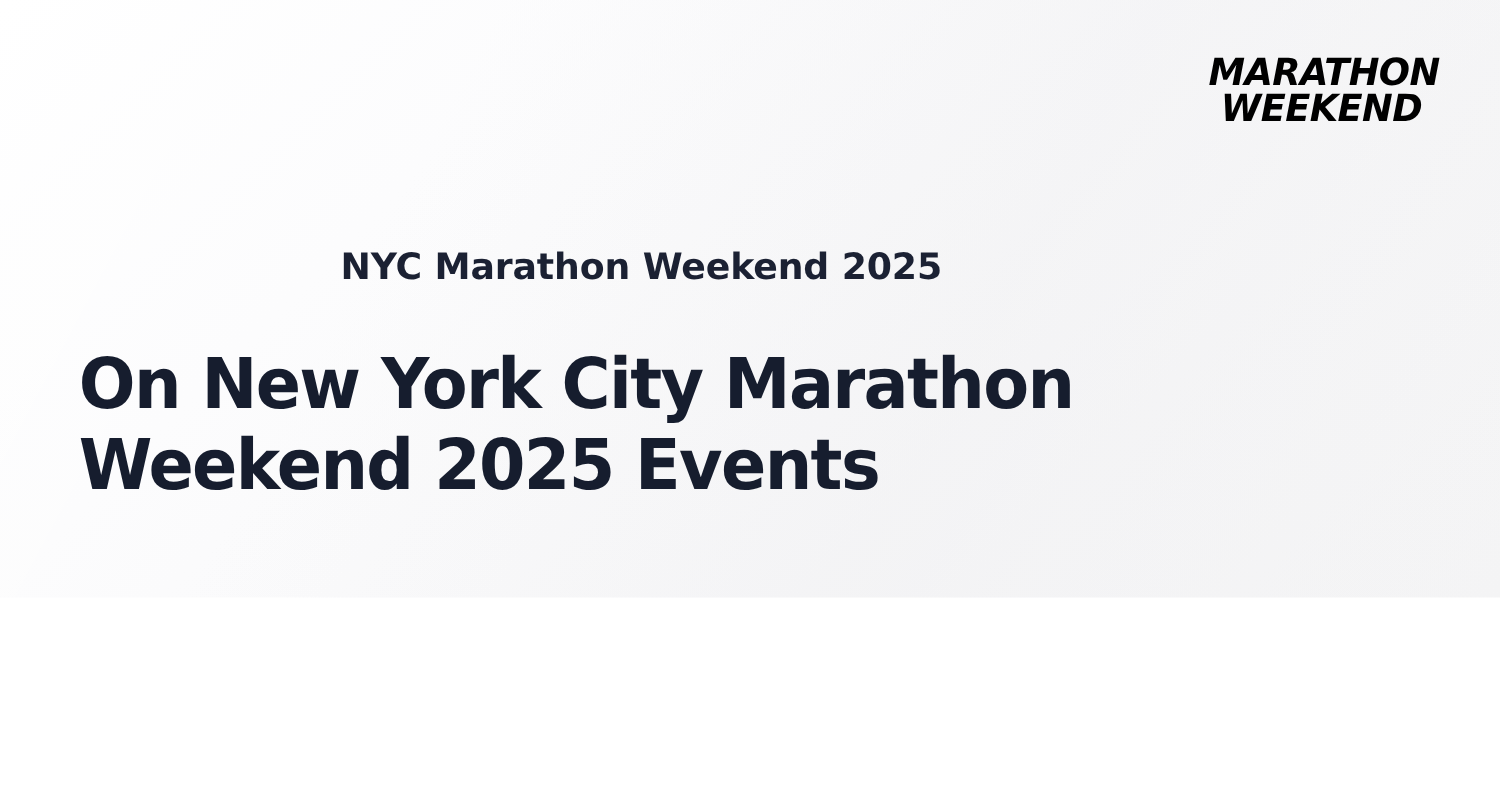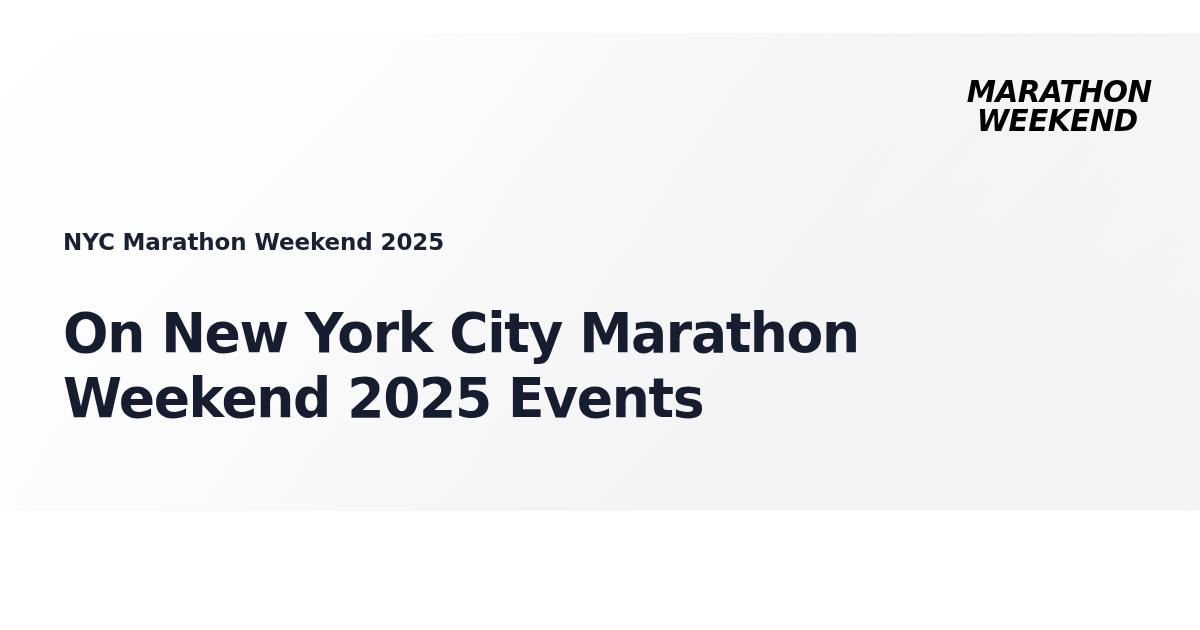--- a/index.html
+++ b/index.html
@@ -20,21 +20,20 @@
     width: 1200px;
     height: 478px;
     background:
       linear-gradient(135deg,
         #ffffff 0%,
         #fcfcfd 28%,
         #f9f9fa 52%,
         #f6f6f7 74%,
         #f4f4f5 100%);
     overflow: hidden;
-    margin-top: 33px;
   }
 
   
   .sheen {
     position: absolute;
     inset: -20%;
     background:
       linear-gradient(118deg,
         rgba(255,255,255,0.85) 0%,
         rgba(255,255,255,0.0) 34%,
@@ -76,25 +75,26 @@
   
   .content {
     position: absolute;
     left: 63px;
     top: 196px;
     width: 900px;
   }
 
   .eyebrow {
     font-family: "DejaVu Sans", sans-serif;
-    font-size: 23px;
+    font-size: 29px;
     font-weight: 700;
     letter-spacing: -0.1px;
     color: #1b2133;
     white-space: nowrap;
+    text-align: center;
   }
 
   .headline {
     margin-top: 45px;
     font-family: "DejaVu Sans", sans-serif;
     font-size: 56px;
     font-weight: 700;
     line-height: 65px;
     letter-spacing: -1.4px;
     color: #161d2e;

